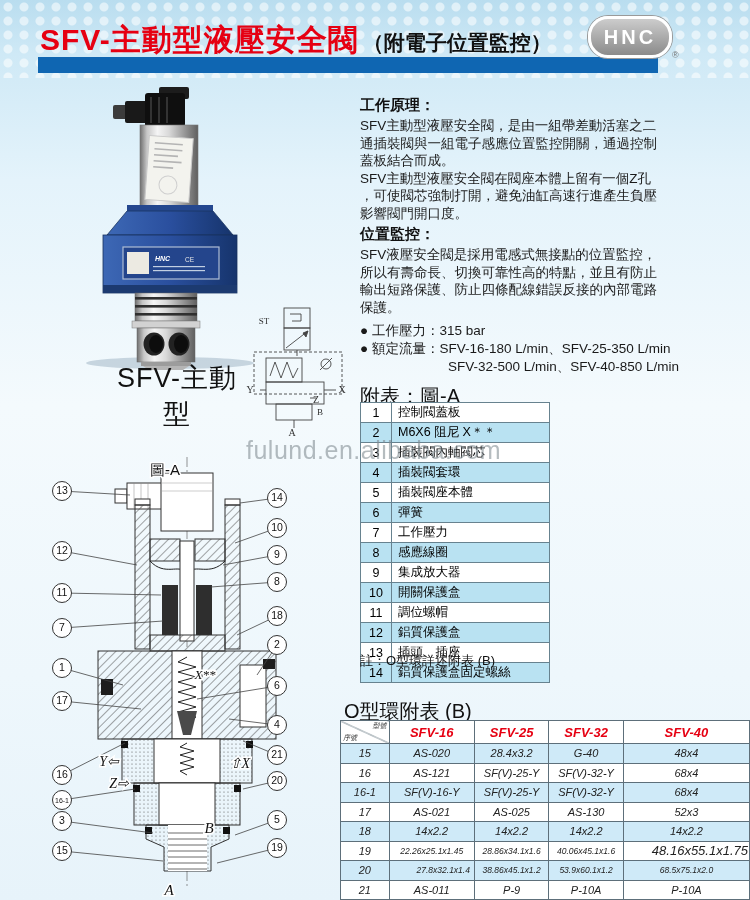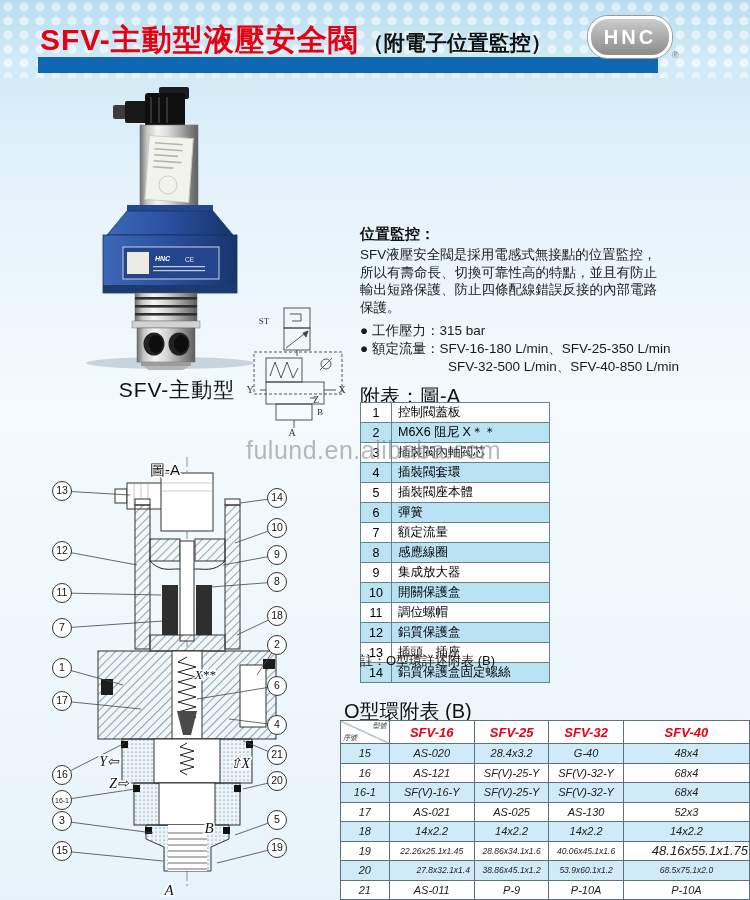--- a/index.html
+++ b/index.html
@@ -38,22 +38,22 @@
   #oring-table th,#oring-table td{border:1px solid #5d6f7a;background:#fff;text-align:center;}
   #oring-table th{height:20px;font-size:13px;font-weight:bold;color:#e60012;width:91px;}
   #oring-table td{height:16.5px;font-size:11px;color:#222;}
   #oring-table td.no{width:38px;font-size:11px;}
   #oring-table tbody tr:nth-child(odd) td{background:#cfeaf8;}
   th.corner{position:relative;width:38px;padding:0;
     background:linear-gradient(to top right,#fff calc(50% - 0.7px),#5d6f7a,#fff calc(50% + 0.7px)) !important;}
   th.corner .ct{position:absolute;right:2px;top:0;font-size:7px;color:#333;font-weight:normal;}
   th.corner .cb{position:absolute;left:2px;bottom:0;font-size:7px;color:#333;font-weight:normal;}
 
-  .caption{position:absolute;left:112px;top:376px;width:130px;text-align:center;
-    font-size:21px;color:#111;letter-spacing:1px;}
+  .caption{position:absolute;left:112px;top:360px;width:130px;text-align:center;
+    font-size:27px;color:#111;letter-spacing:1px;}
   .watermark{position:absolute;left:246px;top:436px;font-size:25px;color:#818c92;opacity:.58;letter-spacing:.5px;}
   svg{position:absolute;overflow:visible;}
   #photo{left:55px;top:85px;}
   #schematic{left:240px;top:298px;}
   #diagram{left:35px;top:443px;}
 </style>
 </head>
 <body>
 
 <div id="page">
@@ -158,20 +158,31 @@
     <g id="slabels">
         <text x="24" y="26" text-anchor="middle" font-size="9" fill="#333" font-family="&quot;Liberation Serif&quot;,serif">ST</text>
         <text x="10" y="95" text-anchor="middle" font-size="10" fill="#333" font-family="&quot;Liberation Serif&quot;,serif">Y</text>
         <text x="102" y="95" text-anchor="middle" font-size="10" fill="#333" font-family="&quot;Liberation Serif&quot;,serif">X</text>
         <text x="76" y="105" text-anchor="middle" font-size="10" fill="#333" font-family="&quot;Liberation Serif&quot;,serif">Z</text>
         <text x="80" y="117" text-anchor="middle" font-size="9" fill="#333" font-family="&quot;Liberation Serif&quot;,serif">B</text>
         <text x="52" y="138" text-anchor="middle" font-size="10" fill="#333" font-family="&quot;Liberation Serif&quot;,serif">A</text>
       </g>
   </svg>
 
+  <div class="rcol" style="top:96px;">
+    <div class="sec-head">工作原理：</div>
+    <div class="lines">
+        <div>SFV主動型液壓安全閥，是由一組帶差動活塞之二</div>
+        <div>通插裝閥與一組電子感應位置監控開關，通過控制</div>
+        <div>蓋板結合而成。</div>
+        <div>SFV主動型液壓安全閥在閥座本體上留有一個Z孔</div>
+        <div>，可使閥芯強制打開，避免油缸高速行進產生負壓</div>
+        <div>影響閥門開口度。</div>
+      </div>
+  </div>
   <div class="rcol" style="top:225px;">
     <div class="sec-head">位置監控：</div>
     <div class="lines">
         <div>SFV液壓安全閥是採用電感式無接點的位置監控，</div>
         <div>所以有壽命長、切換可靠性高的特點，並且有防止</div>
         <div>輸出短路保護、防止四條配線錯誤反接的內部電路</div>
         <div>保護。</div>
       </div>
     <div class="bullets" style="margin-top:6px;">
       <div>● 工作壓力：315 bar</div>
@@ -202,21 +213,21 @@
         <tr>
           <td class="no">5</td>
           <td class="nm">插裝閥座本體</td>
         </tr>
         <tr>
           <td class="no">6</td>
           <td class="nm">彈簧</td>
         </tr>
         <tr>
           <td class="no">7</td>
-          <td class="nm">額定流量</td>
+          <td class="nm">工作壓力</td>
         </tr>
         <tr>
           <td class="no">8</td>
           <td class="nm">感應線圈</td>
         </tr>
         <tr>
           <td class="no">9</td>
           <td class="nm">集成放大器</td>
         </tr>
         <tr>

